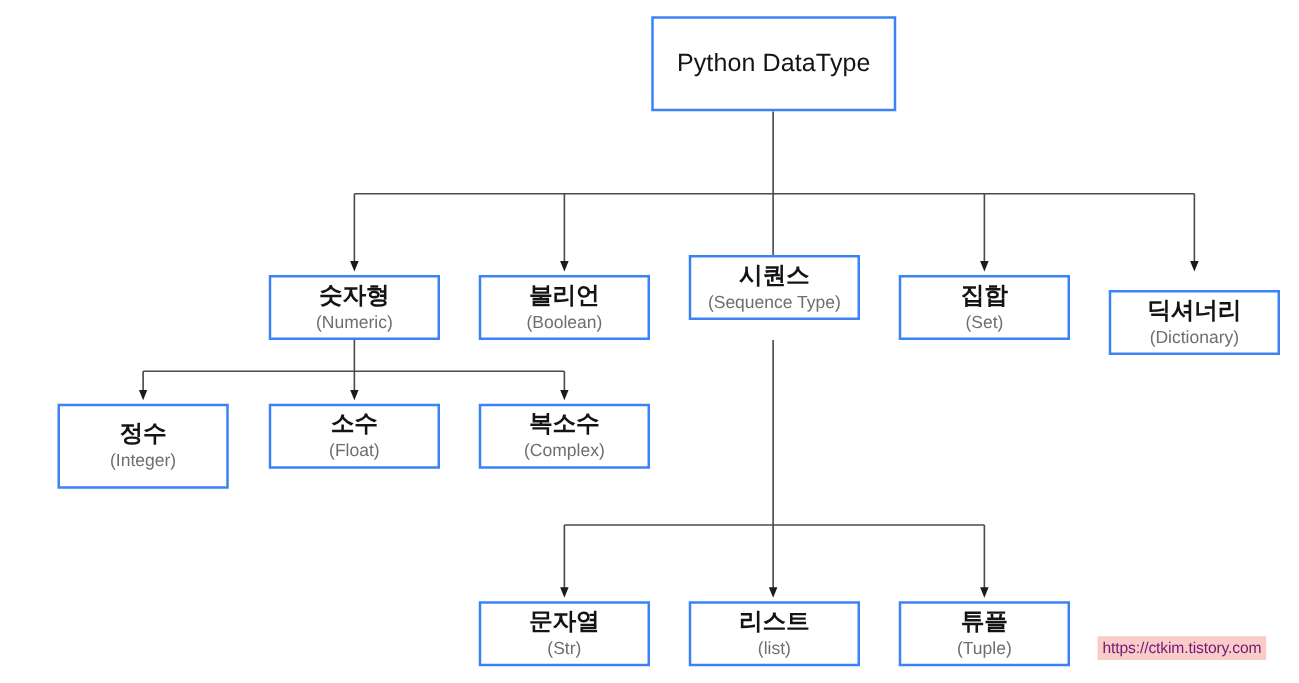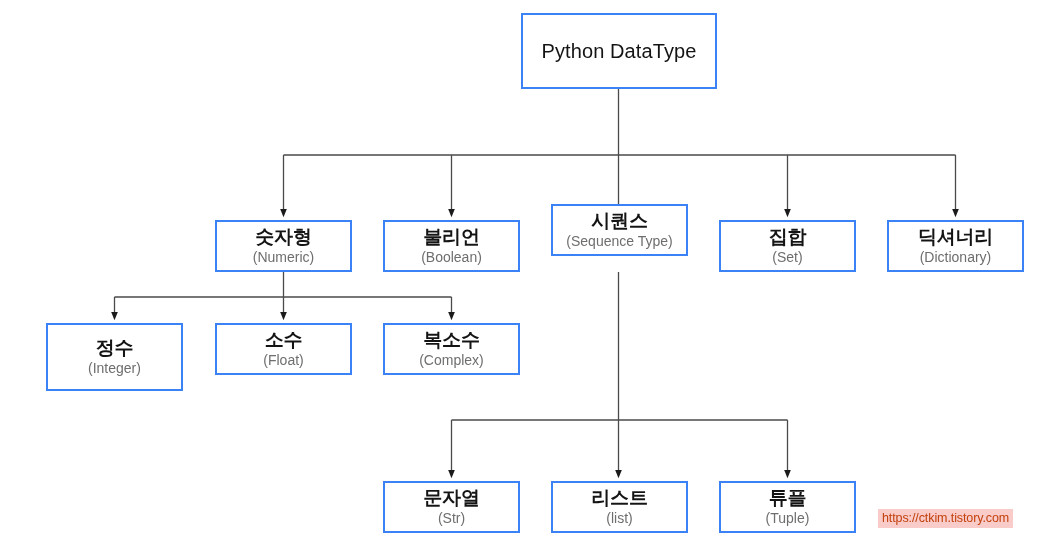--- a/index.html
+++ b/index.html
@@ -61,21 +61,21 @@
     color: #6e6e6e;
     margin-top: 3px;
     white-space: nowrap;
   }
   #watermark {
     position: absolute;
     left: 878px;
     top: 509px;
     padding: 2px 4px 3px 4px;
     background: #f9cbc9;
-    color: #c2410c;
+    color: #701a75;
     font-size: 12.5px;
     white-space: nowrap;
     letter-spacing: -0.1px;
   }
 </style>
 </head>
 <body>
 
 <div id="diagram-canvas">
 
@@ -156,21 +156,21 @@
     <span class="node-sub">(Boolean)</span>
   </div>
   <div class="node" style="left: 551px; top: 204px; width: 137px; height: 52px;">
     <span class="node-title">시퀀스</span>
     <span class="node-sub">(Sequence Type)</span>
   </div>
   <div class="node" style="left: 719px; top: 220px; width: 137px; height: 52px;">
     <span class="node-title">집합</span>
     <span class="node-sub">(Set)</span>
   </div>
-  <div class="node" style="left: 887px; top: 220px; width: 137px; height: 52px;">
+  <div class="node" style="left: 887px; top: 232px; width: 137px; height: 52px;">
     <span class="node-title">딕셔너리</span>
     <span class="node-sub">(Dictionary)</span>
   </div>
 
   <div class="node" style="left: 46px; top: 323px; width: 137px; height: 68px;">
     <span class="node-title">정수</span>
     <span class="node-sub">(Integer)</span>
   </div>
   <div class="node" style="left: 215px; top: 323px; width: 137px; height: 52px;">
     <span class="node-title">소수</span>

